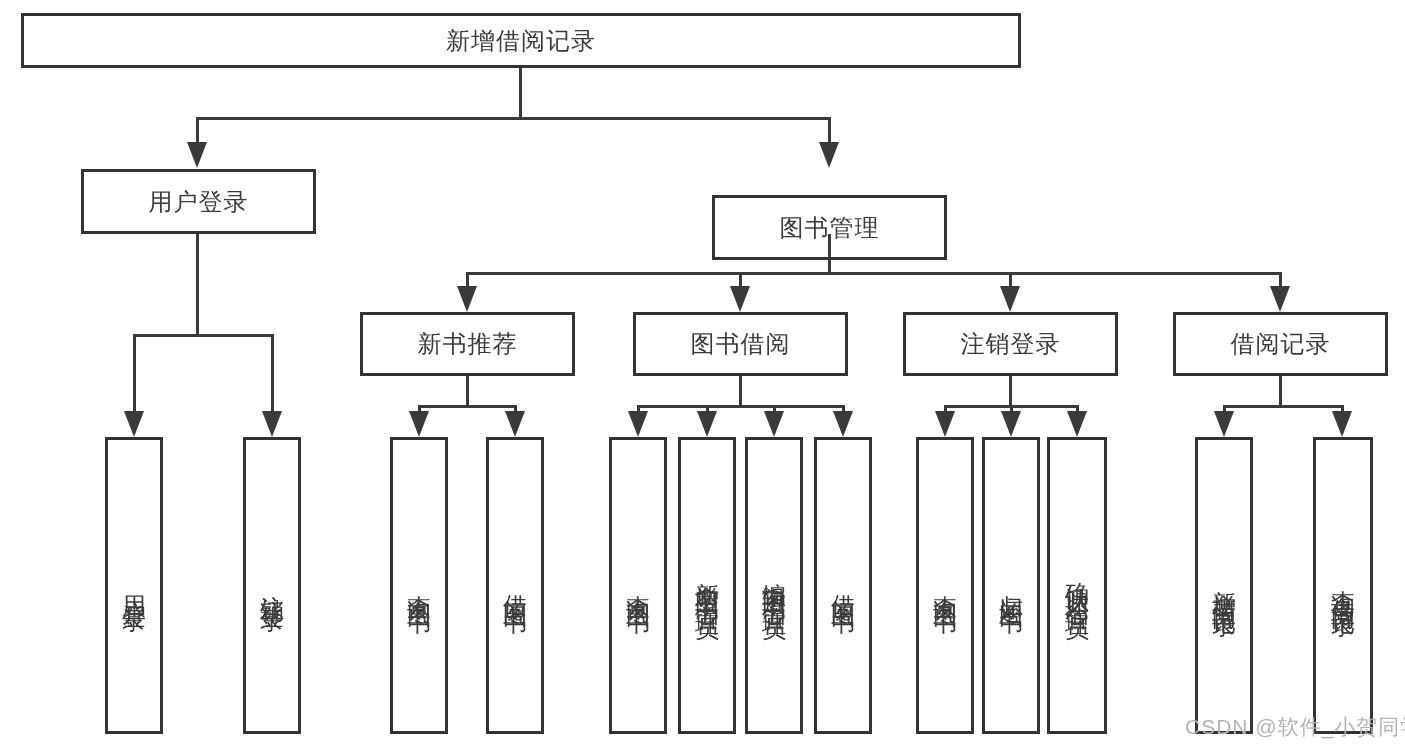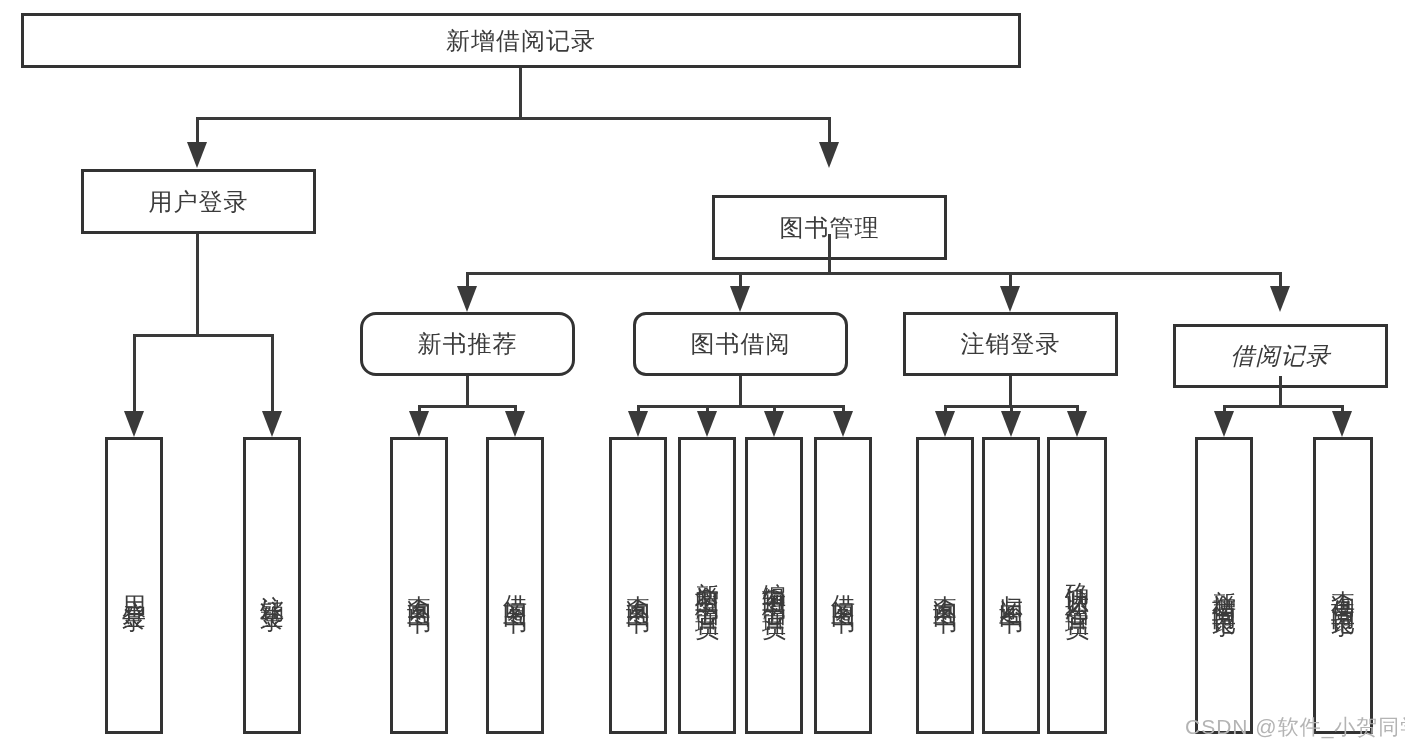--- a/index.html
+++ b/index.html
@@ -58,30 +58,30 @@
     <span>新增借阅记录</span>
   </div>
 
   <div class="box" style="left:81px;top:169px;width:235px;height:65px;">
     <span>用户登录</span>
   </div>
   <div class="box" style="left:712px;top:169px;width:235px;height:65px;margin-top:26px;">
     <span>图书管理</span>
   </div>
 
-  <div class="box" style="left:360px;top:312px;width:215px;height:64px;border-radius:16px;">
+  <div class="box" style="left:360px;top:312px;width:215px;height:64px;">
     <span>新书推荐</span>
   </div>
-  <div class="box" style="left:633px;top:312px;width:215px;height:64px;border-radius:13px;">
+  <div class="box" style="left:633px;top:312px;width:215px;height:64px;">
     <span>图书借阅</span>
   </div>
   <div class="box" style="left:903px;top:312px;width:215px;height:64px;">
     <span>注销登录</span>
   </div>
-  <div class="box" style="left:1173px;top:324px;width:215px;height:64px;font-style:italic;">
+  <div class="box" style="left:1173px;top:312px;width:215px;height:64px;">
     <span>借阅记录</span>
   </div>
 
   <div class="box vbox" style="left:105px;top:437px;width:58px;height:297px;">
     <span class="vtext">用户登录</span>
   </div>
   <div class="box vbox" style="left:243px;top:437px;width:58px;height:297px;">
     <span class="vtext">注销登录</span>
   </div>
 

